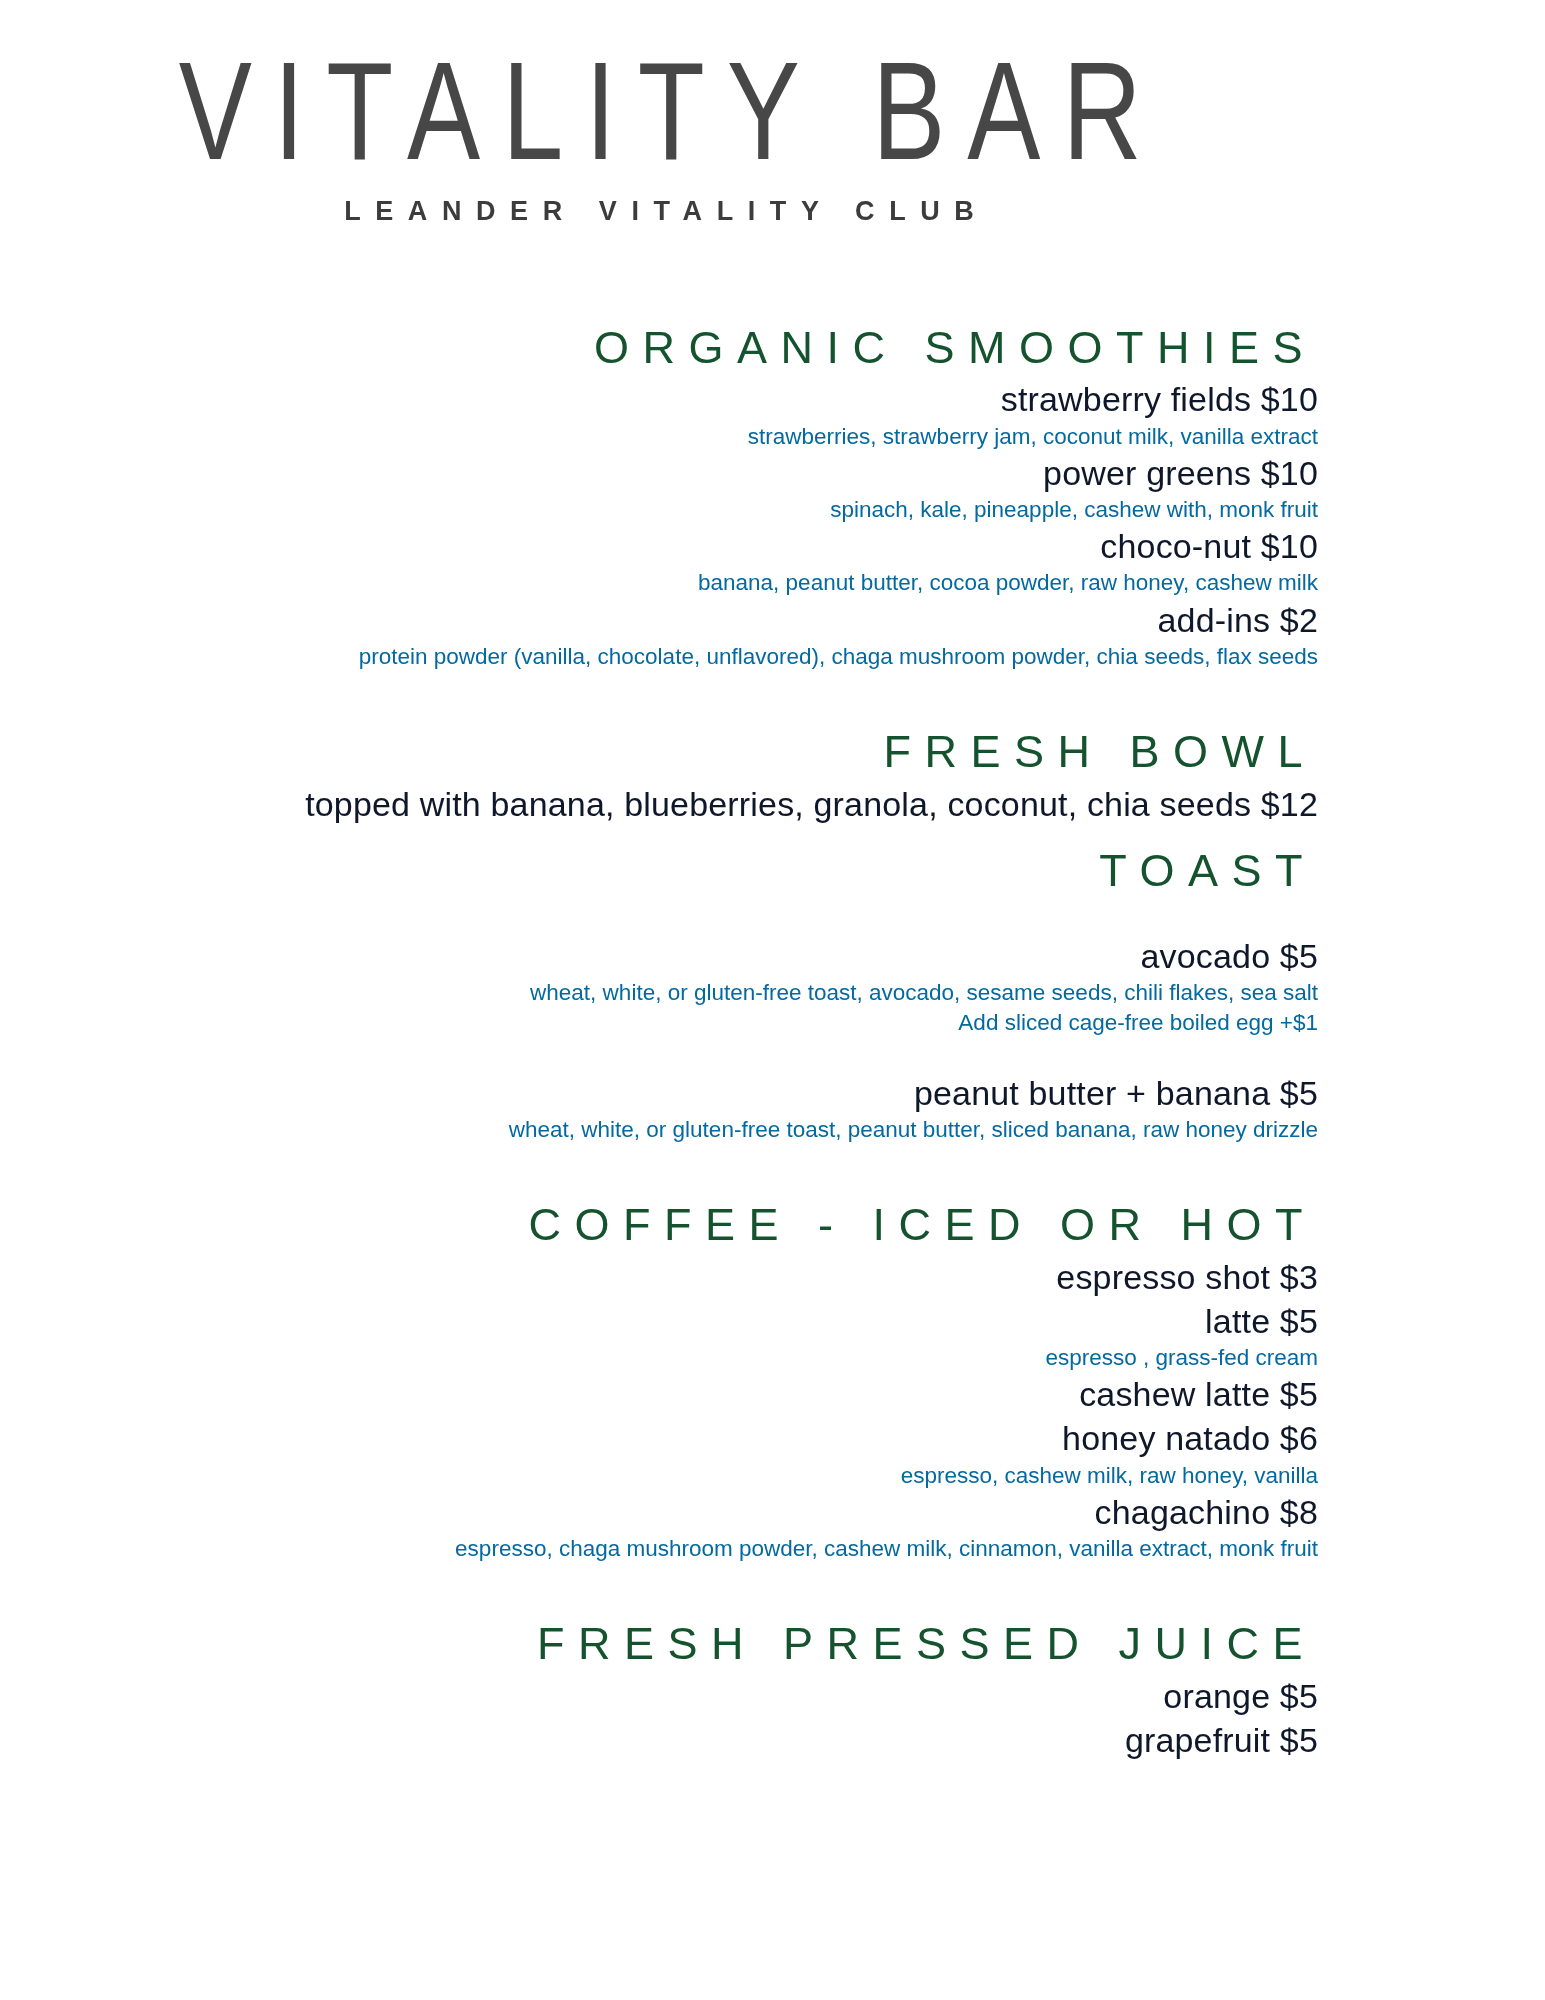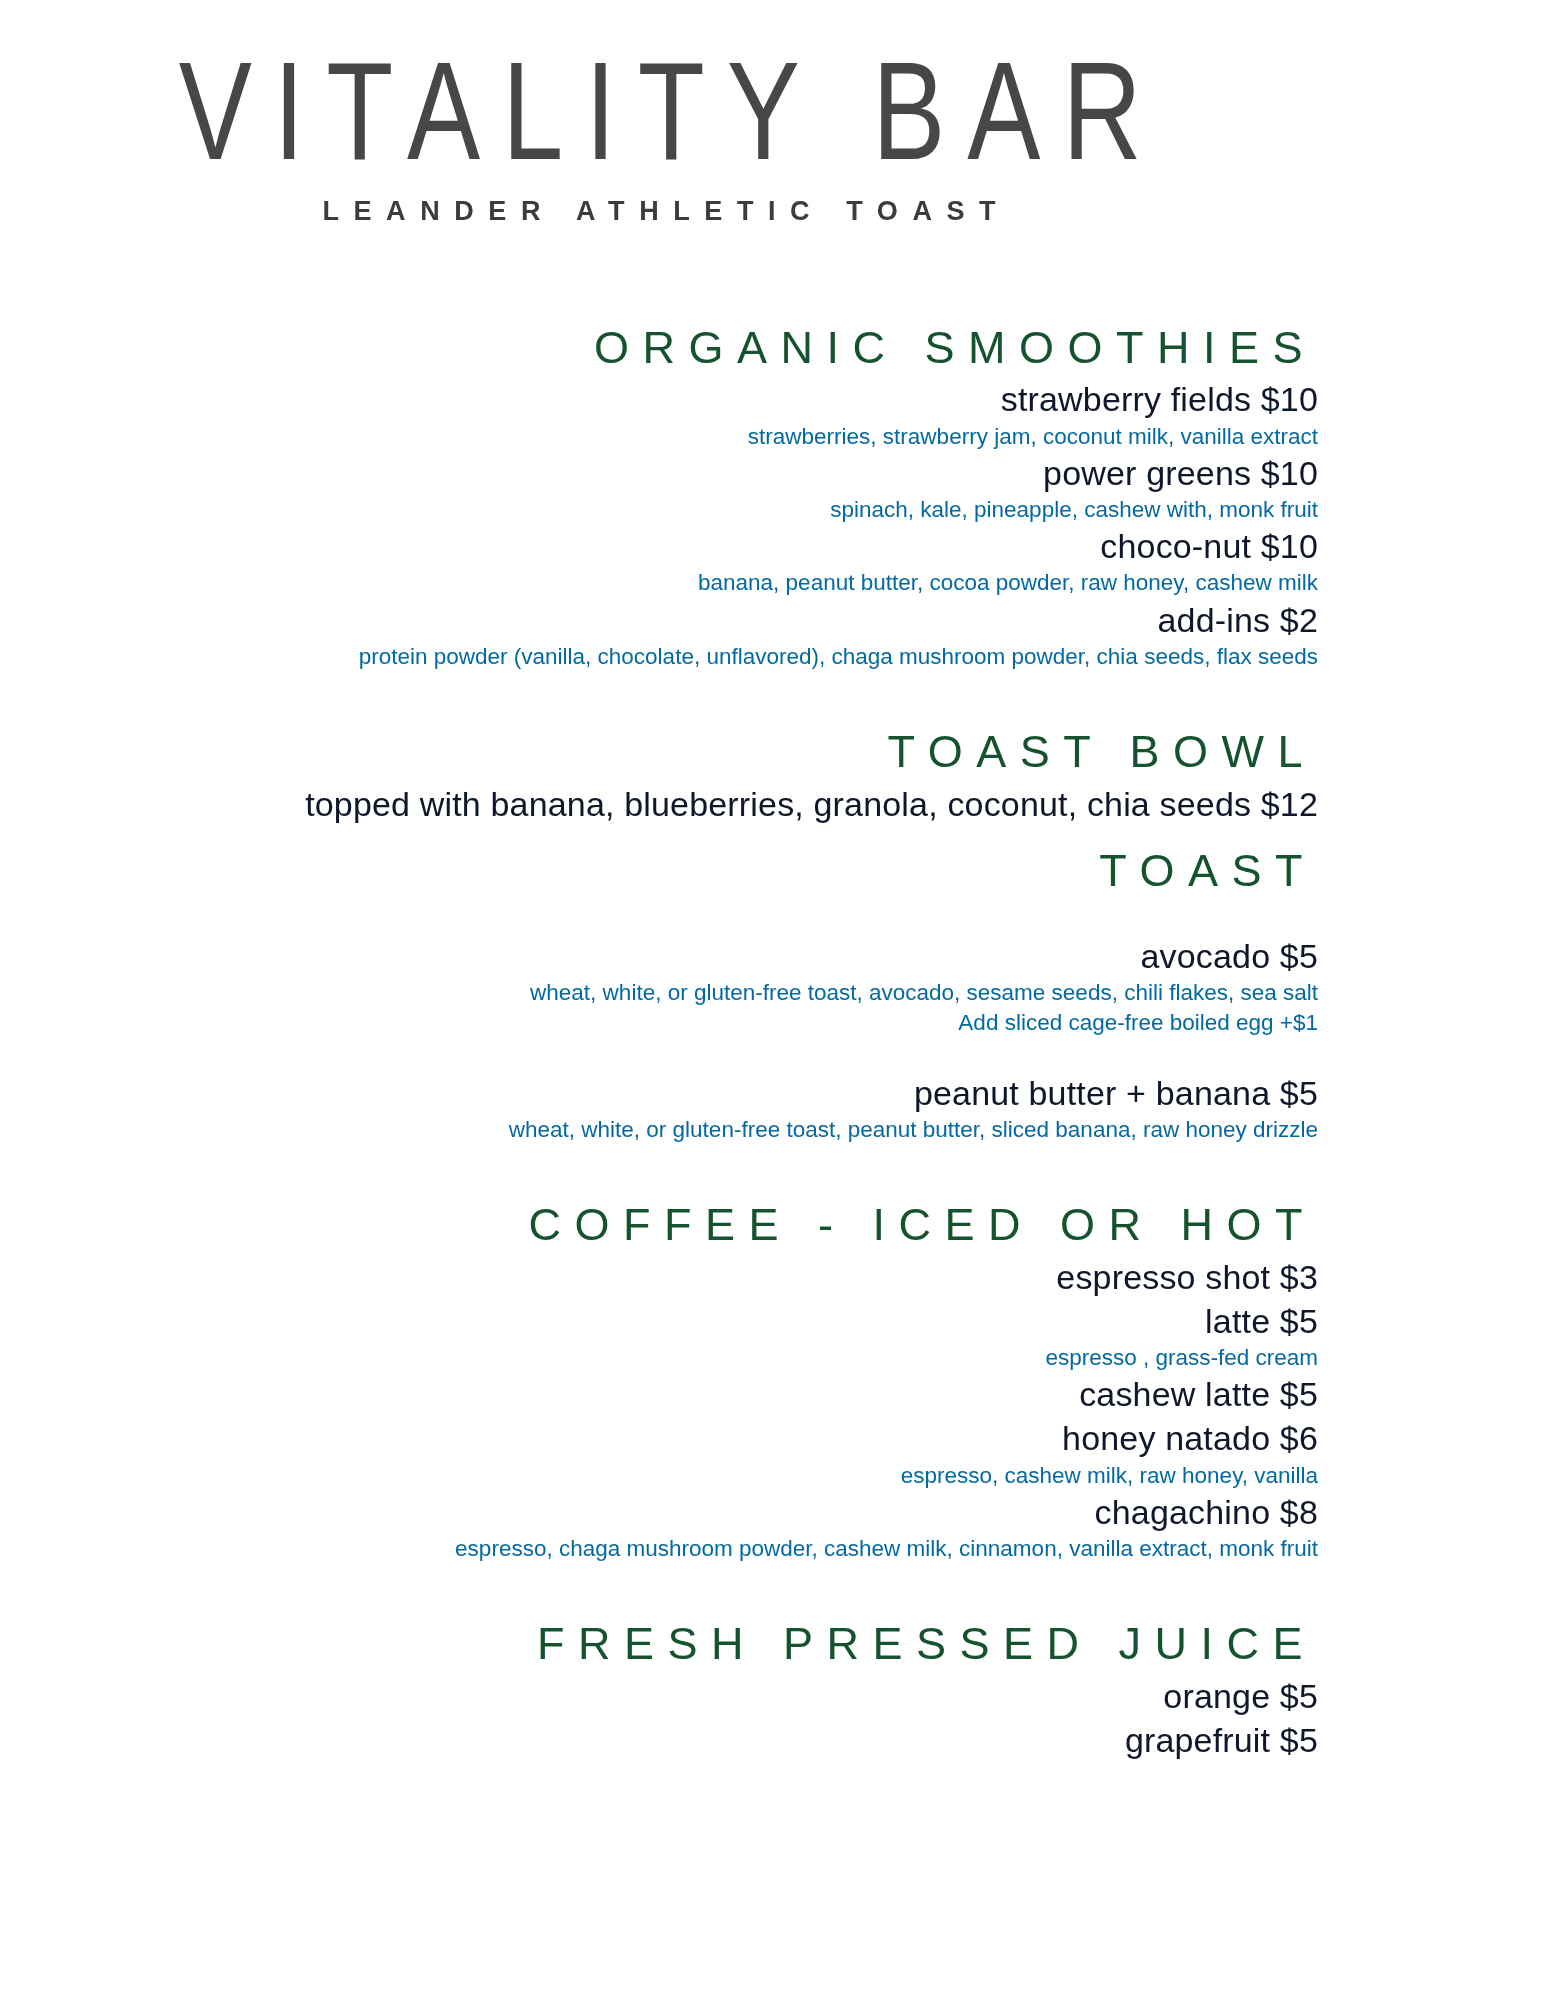--- a/index.html
+++ b/index.html
@@ -96,21 +96,21 @@
   .gap-md { height: 34px; }
   .gap-sm { height: 20px; }
 </style>
 </head>
 <body>
 
 <div class="page">
 
   <div class="masthead">
     <div class="brand">VITALITY BAR</div>
-    <div class="brand-sub">LEANDER ATHLETIC TOAST</div>
+    <div class="brand-sub">LEANDER VITALITY CLUB</div>
   </div>
 
   <div class="menu">
 
     <div class="section">
       <div class="section-title">ORGANIC SMOOTHIES</div>
       <div class="item">
         <div class="item-name">strawberry fields $10</div>
         <div class="item-desc">strawberries, strawberry jam, coconut milk, vanilla extract</div>
       </div>
@@ -124,21 +124,21 @@
       </div>
       <div class="item">
         <div class="item-name">add-ins $2</div>
         <div class="item-desc">protein powder (vanilla, chocolate, unflavored), chaga mushroom powder, chia seeds, flax seeds</div>
       </div>
     </div>
 
     <div class="gap-lg"></div>
 
     <div class="section">
-      <div class="section-title">TOAST BOWL</div>
+      <div class="section-title">FRESH BOWL</div>
       <div class="item">
         <div class="item-name">topped with banana, blueberries, granola, coconut, chia seeds $12</div>
       </div>
     </div>
 
     <div class="gap-sm"></div>
 
     <div class="section">
       <div class="section-title">TOAST</div>
       <div class="gap-md"></div>

